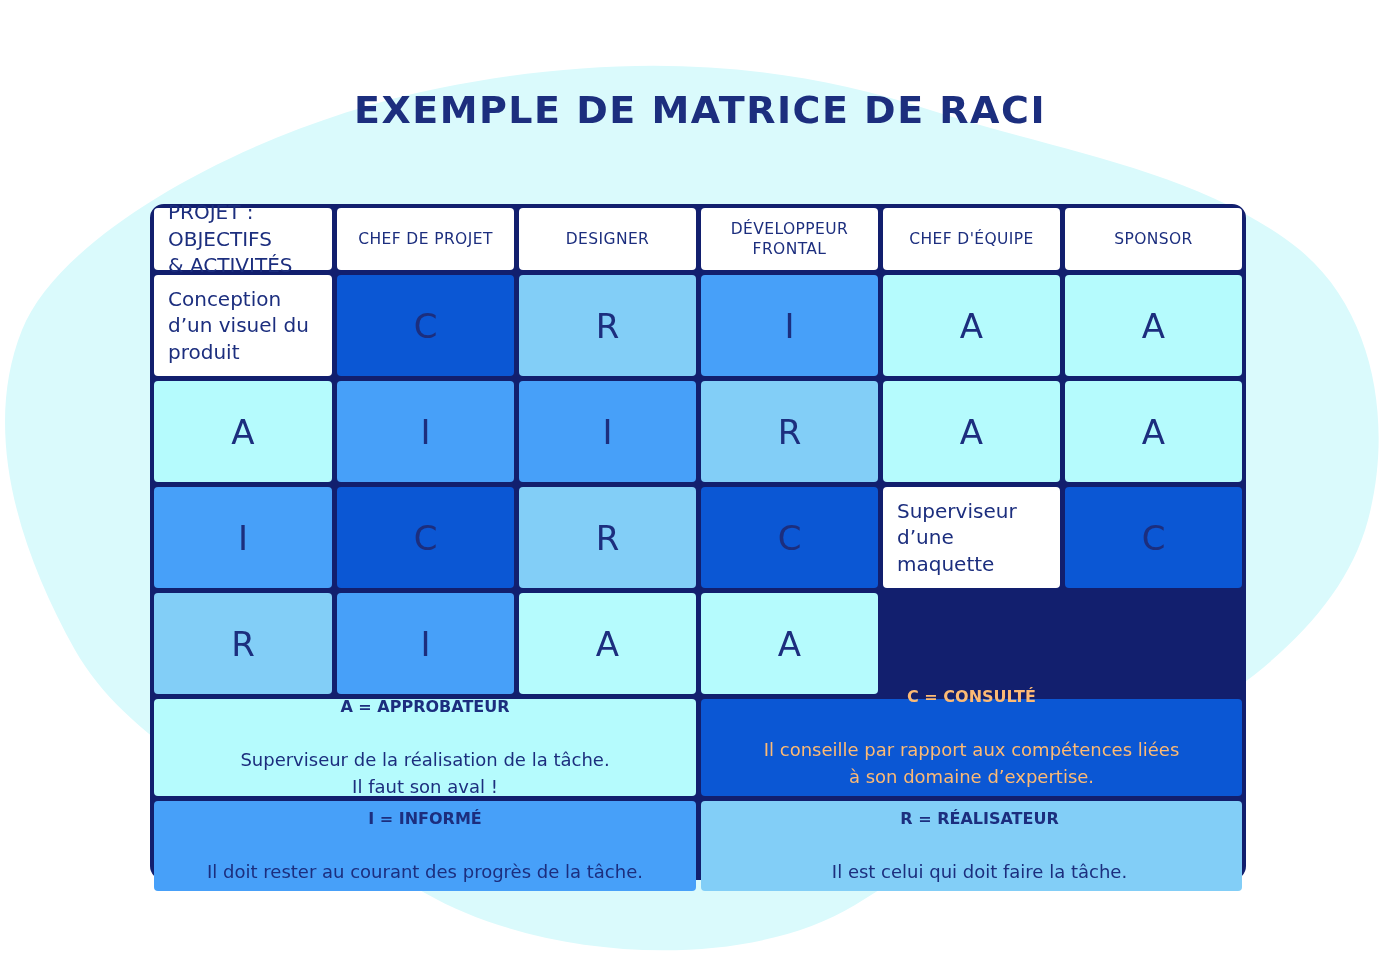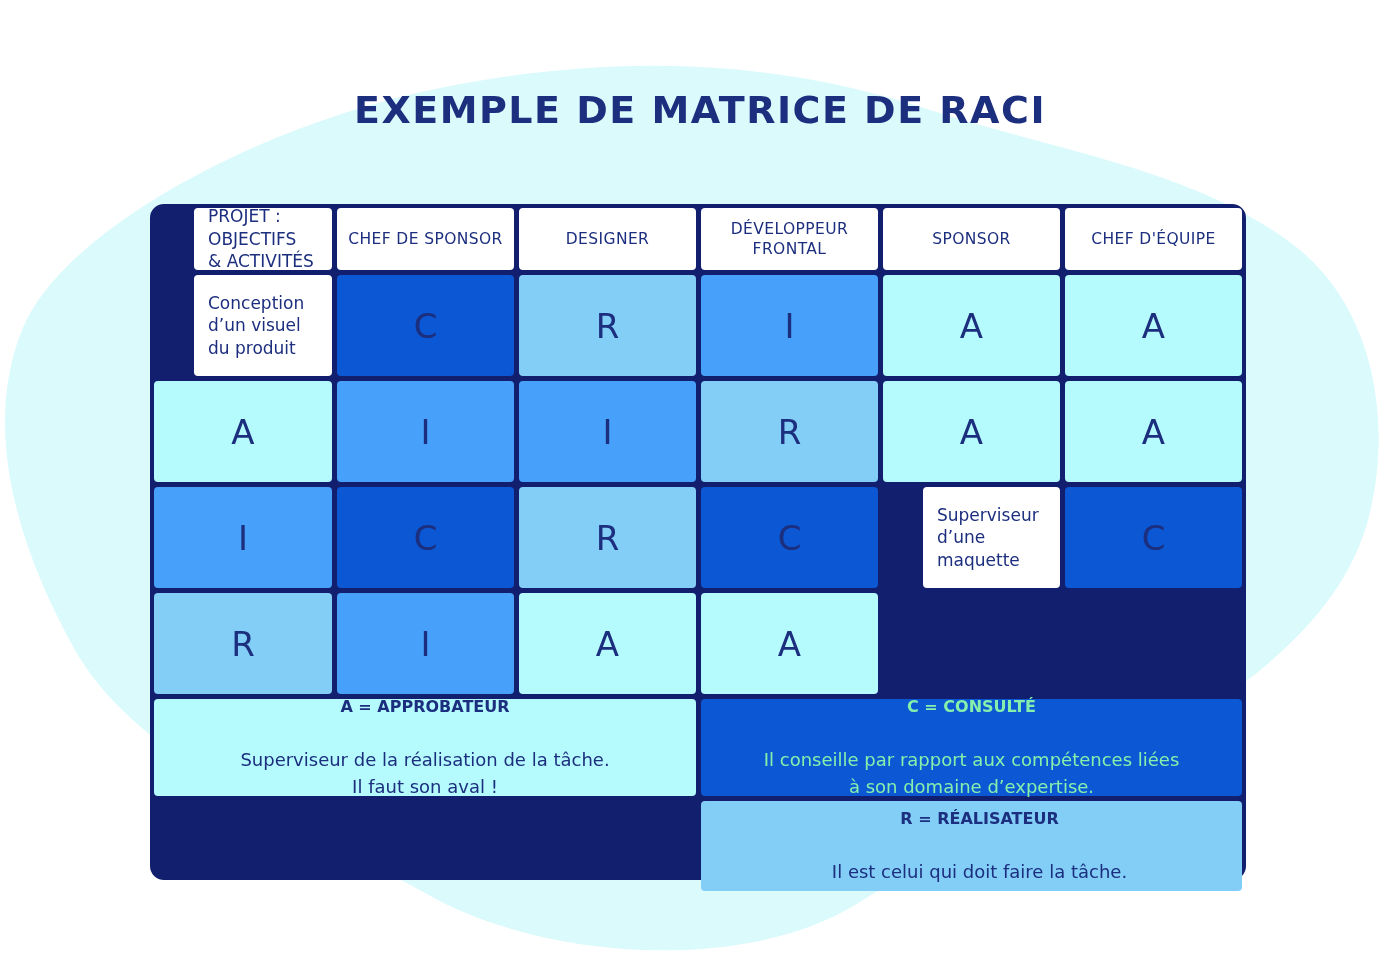--- a/index.html
+++ b/index.html
@@ -54,26 +54,25 @@
     display: flex;
     align-items: center;
     justify-content: center;
     box-sizing: border-box;
     background: #ffffff;
   }
   .corner-cell, .task-cell {
     justify-content: flex-start;
     text-align: left;
     padding: 8px 10px 8px 14px;
-    font-size: 17px;
+    font-size: 20px;
     font-weight: 500;
     line-height: 1.32;
     white-space: pre-line;
     color: var(--text-navy, #1c2e7e);
-    margin-left: 40px;
   }
   .role-header {
     text-align: center;
     font-size: 15.5px;
     font-weight: 500;
     letter-spacing: 0.4px;
     line-height: 1.3;
     white-space: pre-line;
     color: var(--text-navy, #1c2e7e);
     padding: 4px 6px;
@@ -99,21 +98,21 @@
     font-size: 16px;
     font-weight: 600;
     white-space: pre-line;
   }
   .legend-desc {
     font-size: 18px;
     font-weight: 500;
     white-space: pre-line;
   }
   .legend-a { background: var(--cyan-pale, #b5fbfd); grid-column: 1 / span 3; }
-  .legend-c { background: var(--blue-dark, #0b57d4); grid-column: 4 / span 3; color: #86efac; }
+  .legend-c { background: var(--blue-dark, #0b57d4); grid-column: 4 / span 3; color: #fdba74; justify-content: flex-end; }
   .legend-i { background: var(--blue-medium, #47a0f9); grid-column: 1 / span 3; }
   .legend-r { background: var(--blue-light, #82cef7); grid-column: 4 / span 3; padding-left: 40px; }
 </style>
 </head>
 <body>
 
 <svg class="blob-svg" viewBox="0 0 1400 980" xmlns="http://www.w3.org/2000/svg" aria-hidden="true">
   <path id="blob-path" fill="#dafafc" d="M 440 88
        C 620 52 780 60 930 110
        C 1060 152 1200 170 1300 250
@@ -126,26 +125,26 @@
        C 62 230 260 124 440 88 Z"></path>
 </svg>
 
 <div class="page-title">EXEMPLE DE MATRICE DE RACI</div>
 
 <div class="matrix">
 
   <div class="cell corner-cell">PROJET :
 OBJECTIFS
 &amp; ACTIVITÉS</div>
-  <div class="cell role-header">CHEF DE SPONSOR</div>
+  <div class="cell role-header">CHEF DE PROJET</div>
   <div class="cell role-header">DESIGNER</div>
   <div class="cell role-header">DÉVELOPPEUR
 FRONTAL</div>
+  <div class="cell role-header">CHEF D'ÉQUIPE</div>
   <div class="cell role-header">SPONSOR</div>
-  <div class="cell role-header">CHEF D'ÉQUIPE</div>
 
   <div class="cell task-cell">Conception d’un visuel du produit</div>
   <div class="cell raci-cell fill-c">C</div>
   <div class="cell raci-cell fill-r">R</div>
   <div class="cell raci-cell fill-i">I</div>
   <div class="cell raci-cell fill-a">A</div>
   <div class="cell raci-cell fill-a">A</div>
 
   <div class="cell raci-cell fill-a">A</div>
   <div class="cell raci-cell fill-i">I</div>
@@ -169,18 +168,22 @@
   <div class="cell legend-cell legend-a">
     <span class="legend-title">A = APPROBATEUR</span>
     <span class="legend-desc">Superviseur de la réalisation de la tâche.
 Il faut son aval !</span>
   </div>
   <div class="cell legend-cell legend-c">
     <span class="legend-title">C = CONSULTÉ</span>
     <span class="legend-desc">Il conseille par rapport aux compétences liées
 à son domaine d’expertise.</span>
   </div>
+  <div class="cell legend-cell legend-i">
+    <span class="legend-title">I = INFORMÉ</span>
+    <span class="legend-desc">Il doit rester au courant des progrès de la tâche.</span>
+  </div>
   <div class="cell legend-cell legend-r">
     <span class="legend-title">R = RÉALISATEUR</span>
     <span class="legend-desc">Il est celui qui doit faire la tâche.</span>
   </div>
 
 </div>
 
 </body></html>

